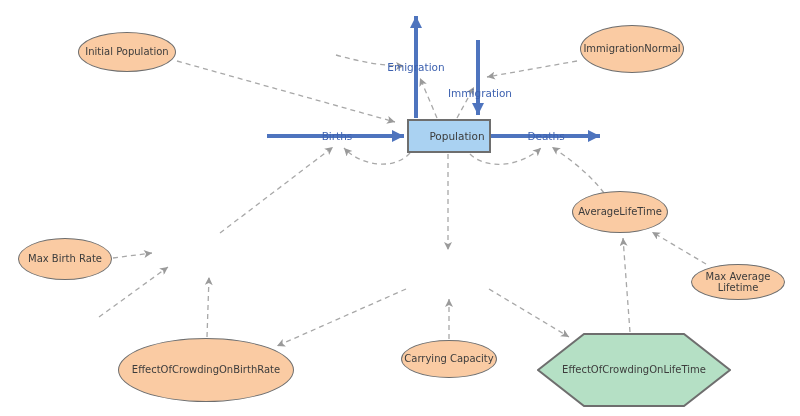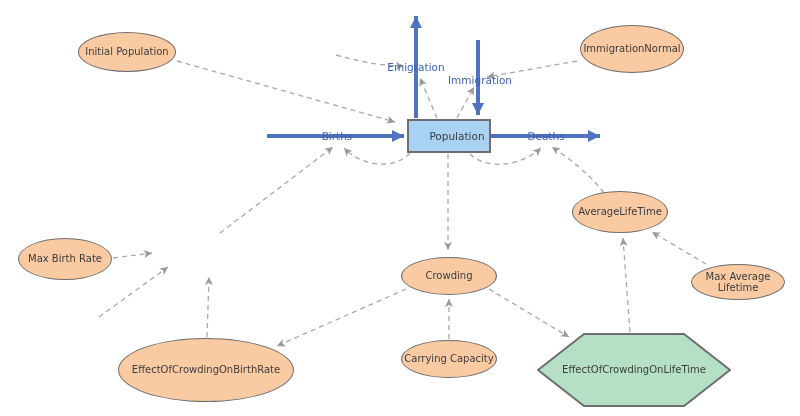--- a/index.html
+++ b/index.html
@@ -69,36 +69,33 @@
     </g>
   </svg>
 
   <div class="node stock" style="left:407px;top:119px;width:84px;height:34px;">
     <span>Population</span>
   </div>
 
   <div class="flow-label" style="left:337px;top:136px;">Births</div>
   <div class="flow-label" style="left:546px;top:136px;">Deaths</div>
   <div class="flow-label" style="left:416px;top:67px;">Emigration</div>
-  <div class="flow-label" style="left:480px;top:80px;">Immigration</div>
+  <div class="flow-label" style="left:480px;top:93px;">Immigration</div>
 
   <div class="node ellipse" style="left:78px;top:32px;width:98px;height:40px;">
     <span>Initial Population</span>
   </div>
   <div class="node ellipse" style="left:572px;top:25px;width:104px;height:48px;margin-left:8px;">
     <span>ImmigrationNormal</span>
   </div>
   <div class="node ellipse" style="left:18px;top:238px;width:94px;height:42px;">
     <span>Max Birth Rate</span>
   </div>
   <div class="node ellipse" style="left:118px;top:338px;width:176px;height:64px;">
     <span>EffectOfCrowdingOnBirthRate</span>
-  </div>
-  <div class="node ellipse" style="left:401px;top:257px;width:96px;height:38px;">
-    <span>Crowding</span>
   </div>
   <div class="node ellipse" style="left:401px;top:340px;width:96px;height:38px;">
     <span>Carrying Capacity</span>
   </div>
   <div class="node ellipse" style="left:572px;top:191px;width:96px;height:42px;">
     <span>AverageLifeTime</span>
   </div>
   <div class="node ellipse wrap" style="left:691px;top:264px;width:94px;height:36px;padding:0 12px;align-items:center;">
     <span>Max Average Lifetime</span>
   </div>

